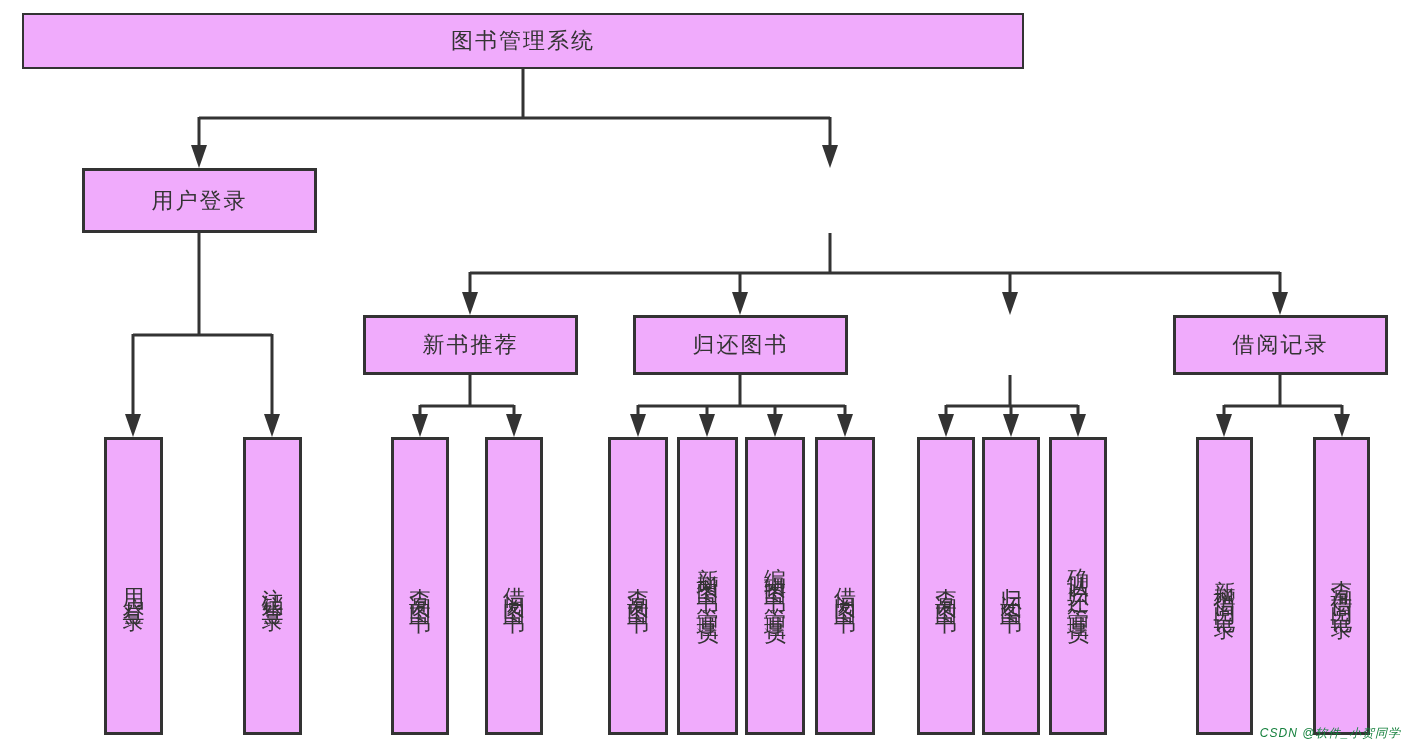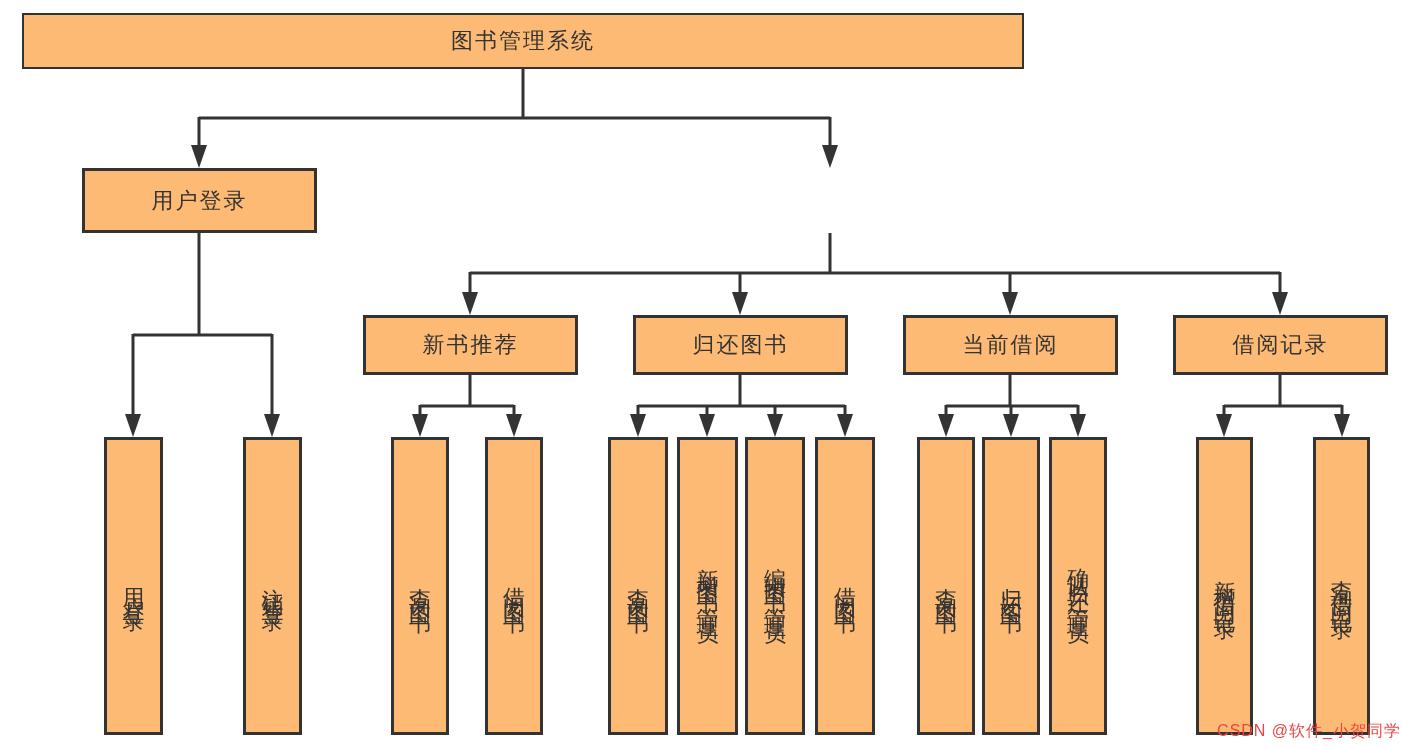--- a/index.html
+++ b/index.html
@@ -12,21 +12,21 @@
     overflow: hidden;
   }
   #connectors {
     position: absolute;
     left: 0; top: 0;
     z-index: 0;
   }
   .hbox, .vbox {
     position: absolute;
     box-sizing: border-box;
-    background: #fdba74;
+    background: #f0abfc;
     border: 3px solid #333333;
     display: flex;
     align-items: center;
     justify-content: center;
     color: #333333;
     z-index: 1;
   }
   .hbox.root { border-width: 2px; }
   .hbox .label {
     font-size: 22px;
@@ -38,25 +38,26 @@
     text-orientation: mixed;
     font-size: 22px;
     line-height: 1;
     letter-spacing: 8px;
     white-space: nowrap;
   }
   .watermark {
     position: absolute;
     right: 4px;
     bottom: 5px;
-    font-size: 16px;
-    color: #ef4444;
+    font-size: 12px;
+    color: #15803d;
     letter-spacing: 1px;
     z-index: 2;
     white-space: nowrap;
+    font-style: italic;
   }
 </style>
 </head>
 <body>
 
 <div id="canvas">
 
   <svg id="connectors" width="1405" height="747" viewBox="0 0 1405 747">
     <g stroke="#333333" stroke-width="3" fill="none">
 
@@ -111,23 +112,20 @@
   <div class="hbox" style="left:82px; top:168px; width:235px; height:65px;">
     <span class="label">用户登录</span>
   </div>
 
   <div class="hbox" style="left:363px; top:315px; width:215px; height:60px;">
     <span class="label">新书推荐</span>
   </div>
   <div class="hbox" style="left:633px; top:315px; width:215px; height:60px;">
     <span class="label">归还图书</span>
   </div>
-  <div class="hbox" style="left:903px; top:315px; width:215px; height:60px;">
-    <span class="label">当前借阅</span>
-  </div>
   <div class="hbox" style="left:1173px; top:315px; width:215px; height:60px;">
     <span class="label">借阅记录</span>
   </div>
 
   <div class="vbox" style="left:104px; top:437px; width:59px; height:298px;">
     <span class="vtext">用户登录</span>
   </div>
   <div class="vbox" style="left:243px; top:437px; width:59px; height:298px;">
     <span class="vtext">注销登录</span>
   </div>

